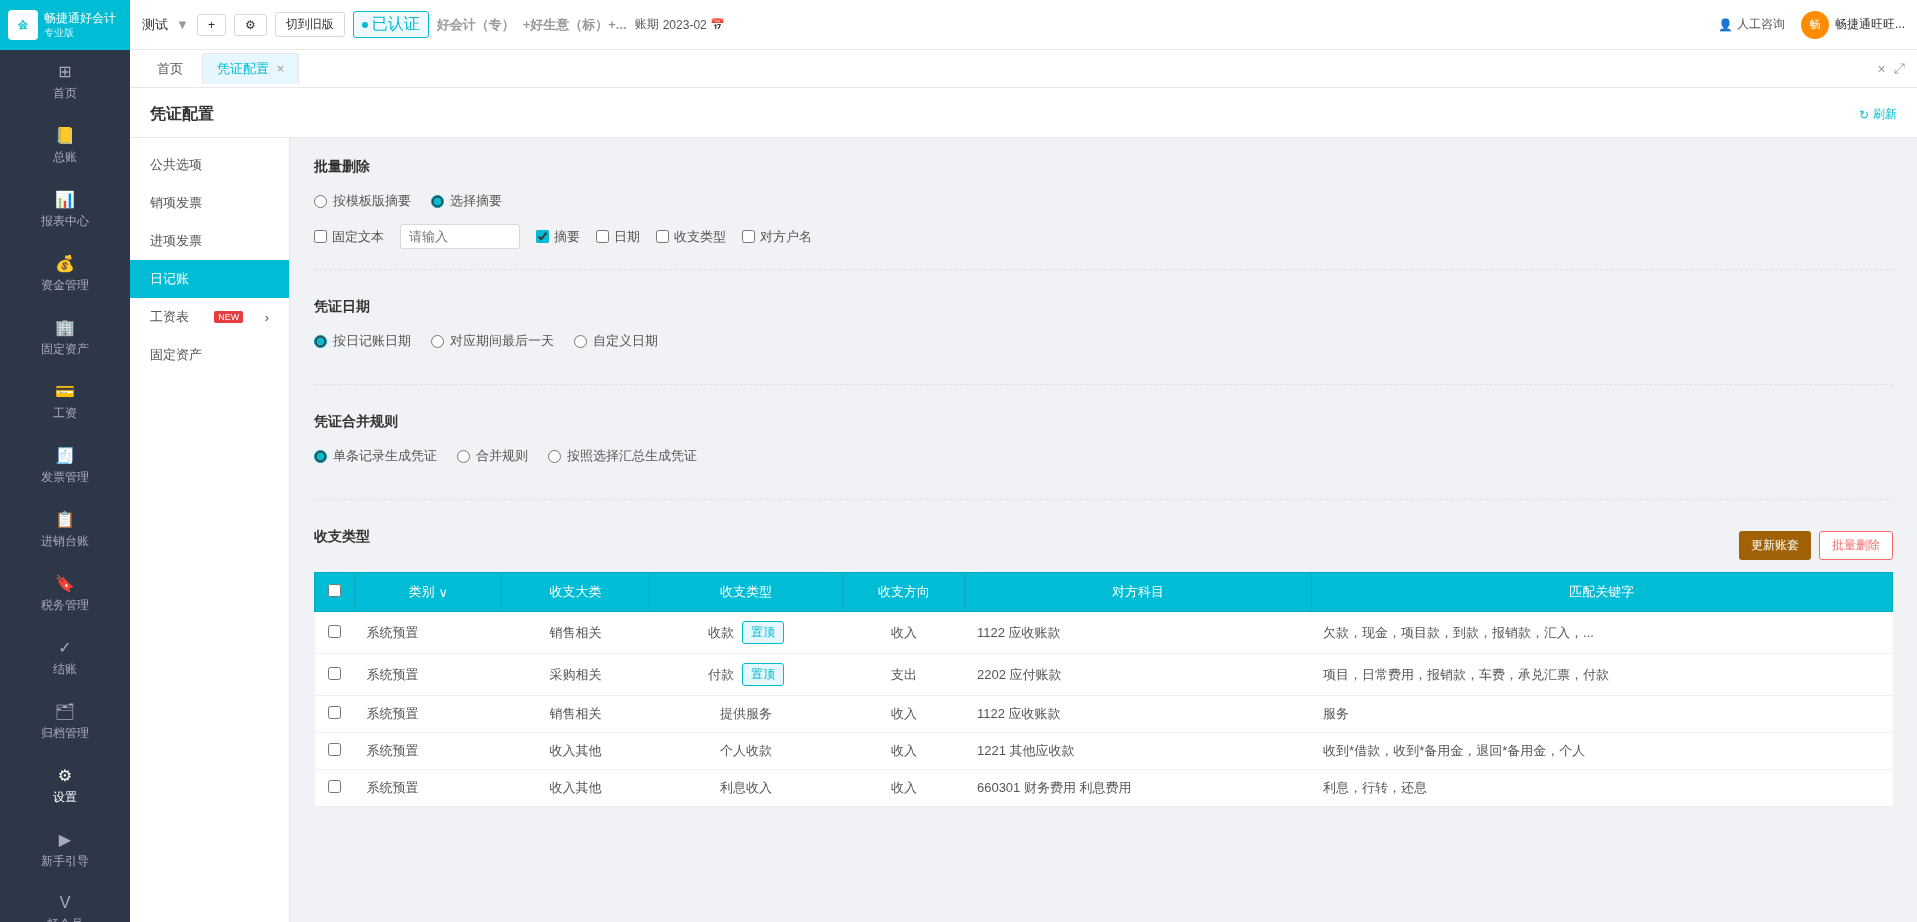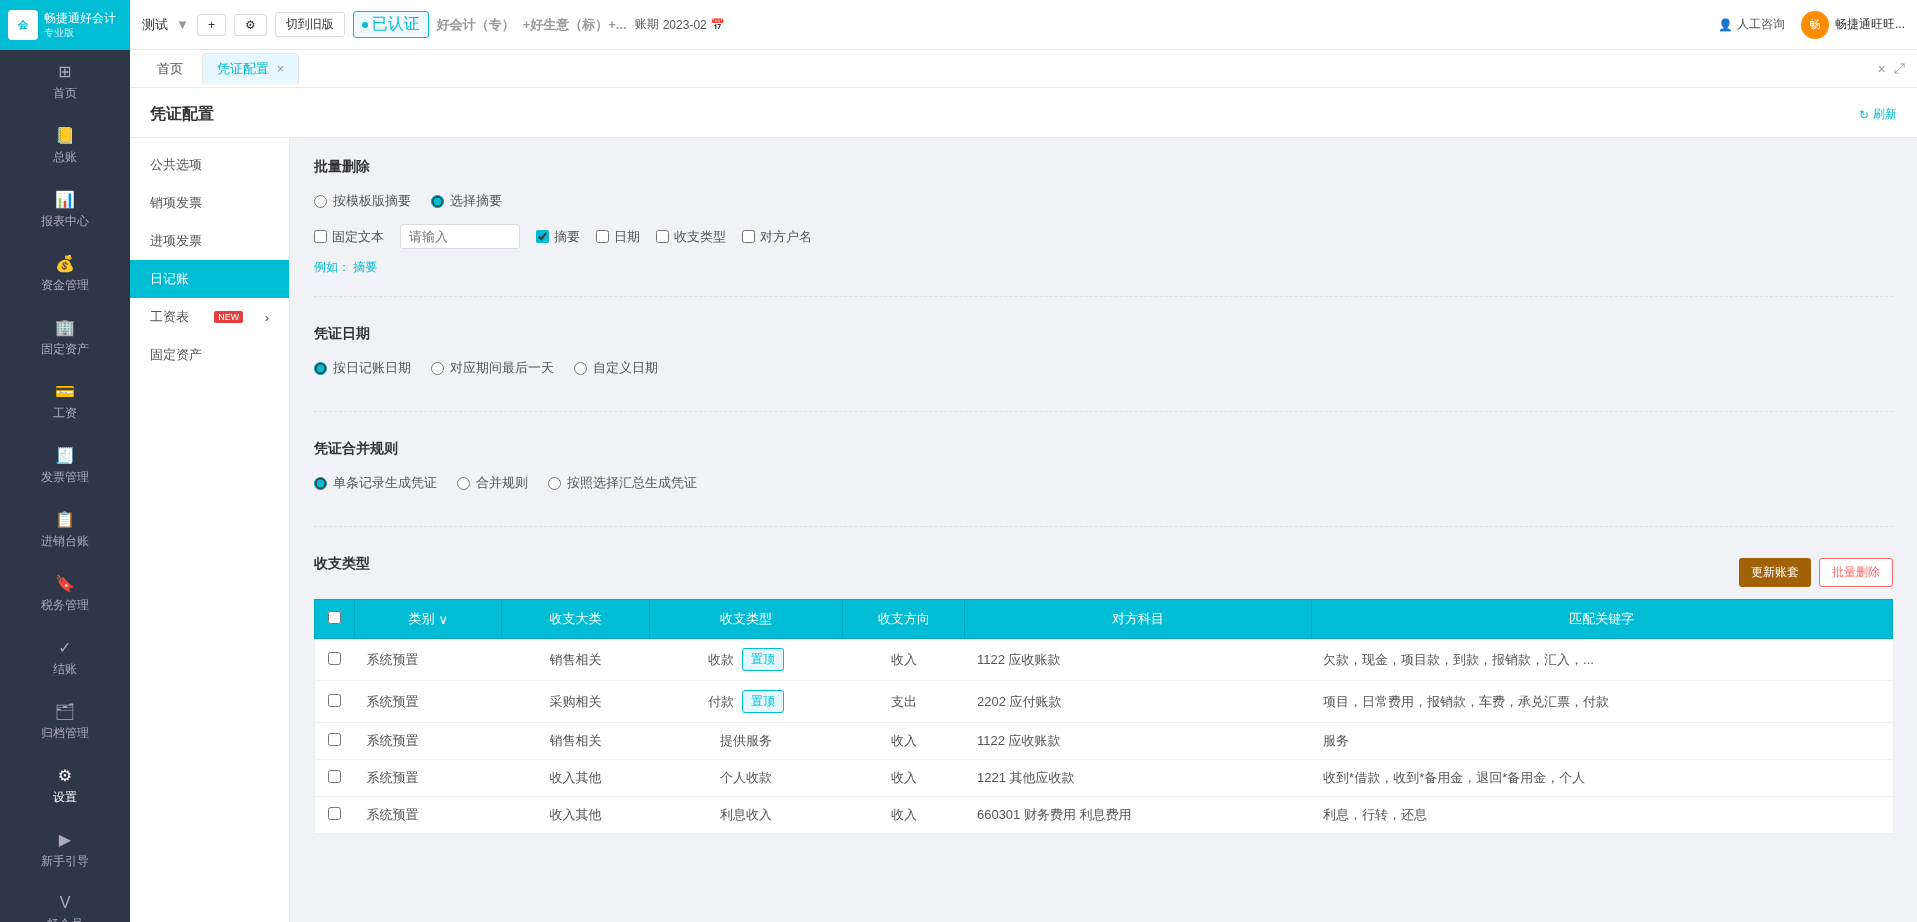--- a/index.html
+++ b/index.html
@@ -262,24 +262,20 @@
               <span>日期</span>
             </label>
             <label class="checkbox-item">
               <input type="checkbox" style="">
               <span>收支类型</span>
             </label>
             <label class="checkbox-item">
               <input type="checkbox" style="">
               <span>对方户名</span>
             </label>
-          </div>
-          <div class="example-text">
-            <span>例如：</span>
-            <span>摘要</span>
           </div>
         </div>
 
         <div class="section">
           <div class="section-title">凭证日期</div>
           <div class="radio-group">
             <label class="radio-item">
               <input type="radio" name="voucher_date" checked="" style="">
               <span>按日记账日期</span>
             </label>

